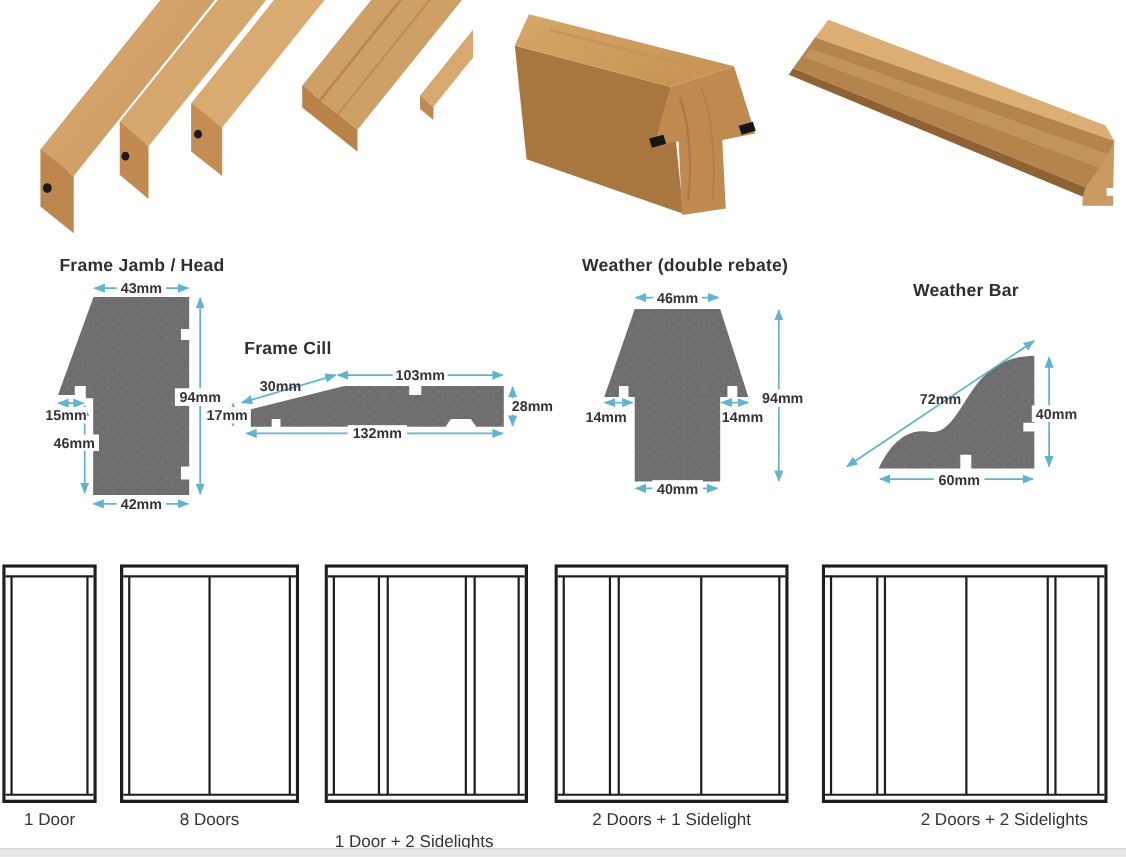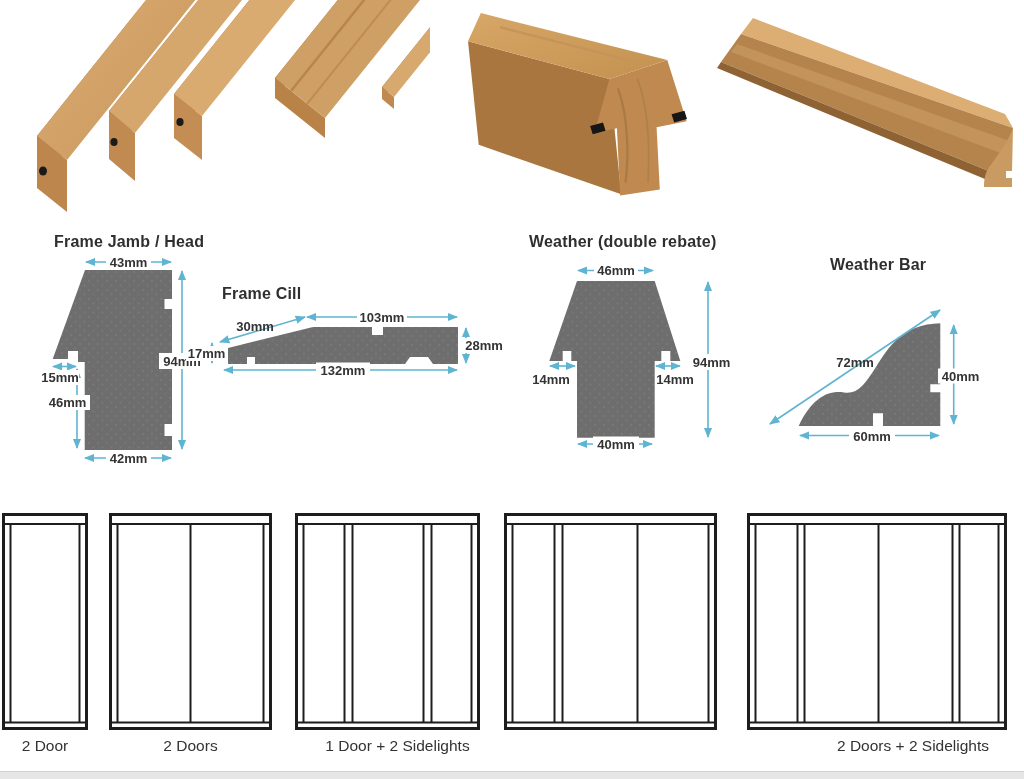--- a/index.html
+++ b/index.html
@@ -129,21 +129,21 @@
       <rect x="3" y="170" width="45" height="15" fill="#ffffff"></rect>
       <rect x="64" y="225.5" width="45" height="15" fill="#ffffff"></rect>
       <text x="86.5" y="41.5" text-anchor="middle">43mm</text>
       <text x="140" y="140.5" text-anchor="middle">94mm</text>
       <text x="18" y="157" text-anchor="middle">15mm</text>
       <text x="25.5" y="182" text-anchor="middle">46mm</text>
       <text x="86.5" y="237.5" text-anchor="middle">42mm</text>
     </svg>
   </div>
 
-  <div class="abs" style="left:185px;top:280px;width:330px;height:110px;">
+  <div class="abs" style="left:185px;top:304px;width:330px;height:110px;">
     <div class="profile-title abs" style="left:37px;top:5px;">Frame Cill</div>
     <svg width="330" height="110" viewBox="0 0 330 110">
       <defs>
         <marker id="mci" viewBox="0 0 10 10" refX="9" refY="5" markerWidth="6.5" markerHeight="6.5" orient="auto-start-reverse">
           <path d="M0 1 L10 5 L0 9 z" fill="#5fb4d2"></path>
         </marker>
         <pattern id="pci" width="9" height="9" patternUnits="userSpaceOnUse">
           <rect width="9" height="9" fill="#6e6e6e"></rect>
           <circle cx="2" cy="2" r="0.9" fill="#7c7c7c"></circle>
             <circle cx="6.5" cy="6.5" r="0.9" fill="#7a7a7a"></circle>
@@ -278,19 +278,20 @@
       <line class="framepart" x1="8.5" y1="11" x2="8.5" y2="209.5" stroke-width="2"></line>
       <line class="framepart" x1="251.5" y1="11" x2="251.5" y2="209.5" stroke-width="2"></line>
       <line class="framepart" x1="50.5" y1="11" x2="50.5" y2="209.5" stroke-width="2"></line>
       <line class="framepart" x1="57.5" y1="11" x2="57.5" y2="209.5" stroke-width="2"></line>
       <line class="framepart" x1="205.5" y1="11" x2="205.5" y2="209.5" stroke-width="2"></line>
       <line class="framepart" x1="212.5" y1="11" x2="212.5" y2="209.5" stroke-width="2"></line>
       <line class="framepart" x1="131.5" y1="11" x2="131.5" y2="209.5" stroke-width="2"></line>
     </svg>
   </div>
 
-  <div class="config-label" style="left:2px;width:86px;">2 Door</div>
-  <div class="config-label" style="left:109px;width:163px;">2 Doors</div>
-  <div class="config-label" style="left:305px;width:185px;">1 Door + 2 Sidelights</div>
+  <div class="config-label" style="left:2px;width:86px;">1 Door</div>
+  <div class="config-label" style="left:109px;width:163px;">8 Doors</div>
+  <div class="config-label" style="left:284px;width:185px;margin-top:20px;">1 Door + 2 Sidelights</div>
+  <div class="config-label" style="left:504px;width:213px;">2 Doors + 1 Sidelight</div>
   <div class="config-label" style="left:783px;width:260px;">2 Doors + 2 Sidelights</div>
 
   <div id="bottom-edge"></div>
 </div>
 
 </body></html>

